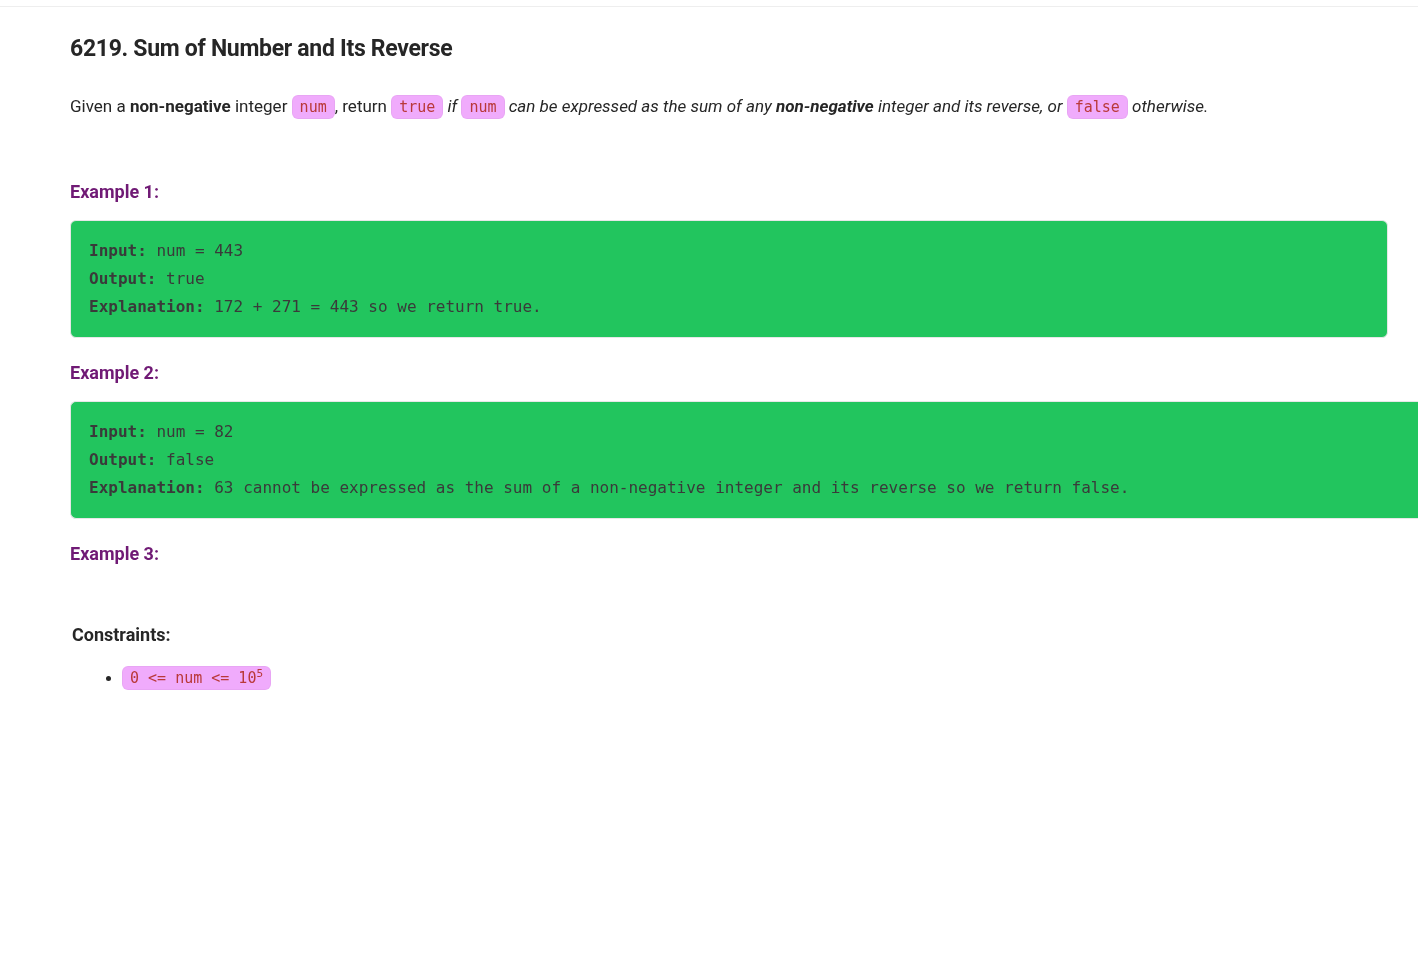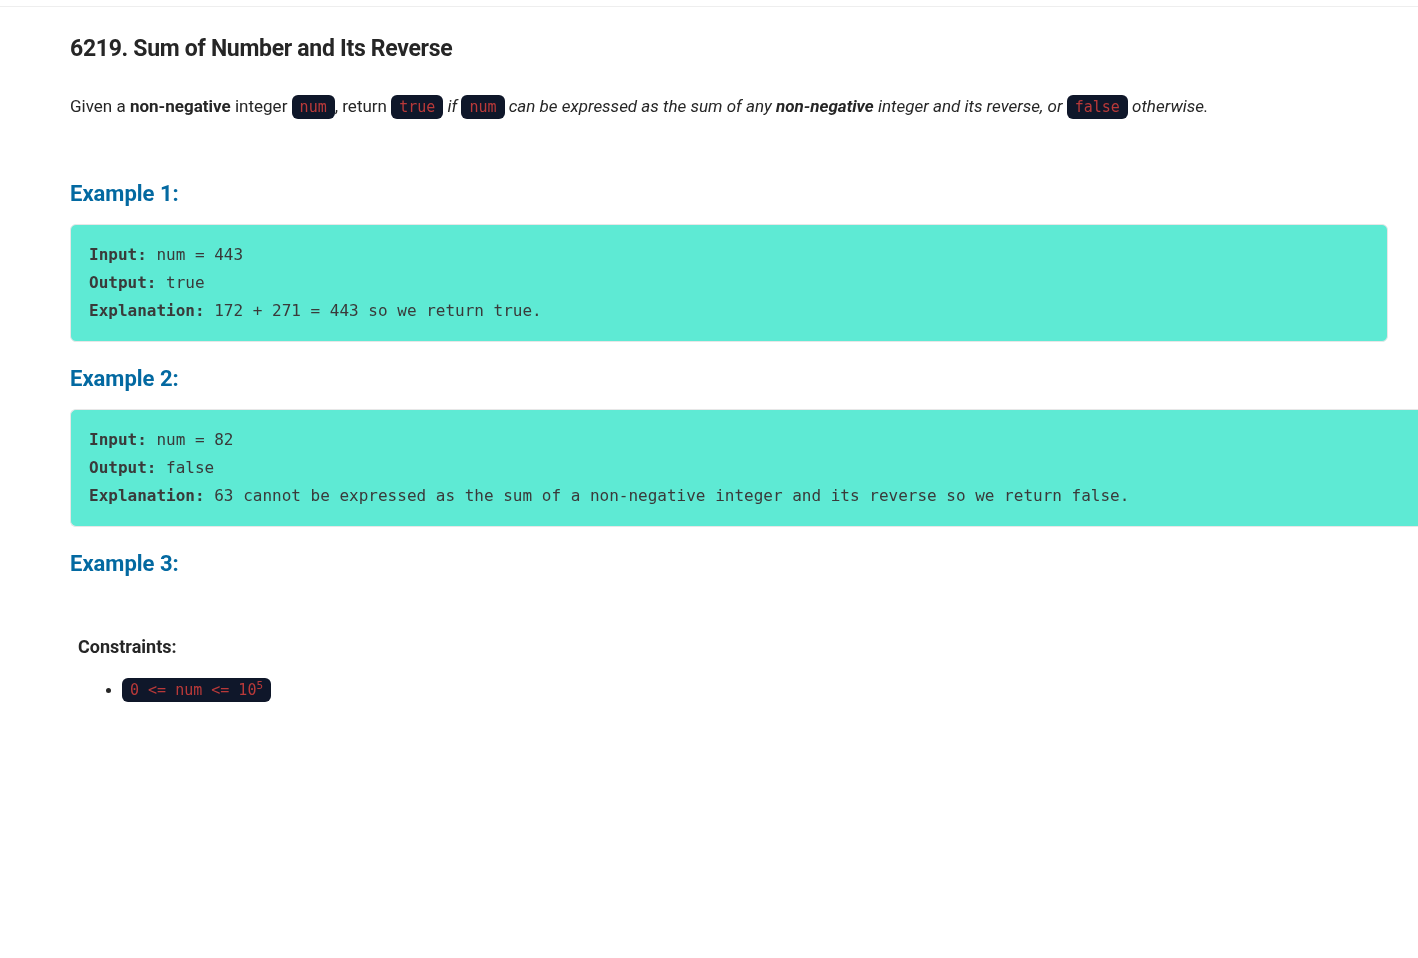--- a/index.html
+++ b/index.html
@@ -22,54 +22,54 @@
       margin: 0 0 30px 0;
       letter-spacing: -0.3px;
     }
     .desc {
       font-size: 17px;
       line-height: 1.7;
       margin-bottom: 60px;
       padding-right: 40px;
     }
     .code-inline {
-      background: #0f172a;
+      background: #f0abfc;
       color: #b93939;
       padding: 2px 7px;
       border-radius: 6px;
       font-family: ui-monospace, SFMono-Regular, Menlo, Monaco, Consolas, monospace;
       font-size: 15px;
       border: 1px solid rgba(0,0,0,0.03);
     }
     .ital { font-style: italic; margin-top: 16px; }
     .bold { font-weight: 700; }
     .example-heading {
-      font-size: 22px;
+      font-size: 18px;
       font-weight: 700;
       margin: 24px 0 18px 0;
-      color: #0369a1;
+      color: #701a75;
     }
     pre.example {
-      background: #5eead4;
+      background: #22c55e;
       border: 1px solid #e7e7e7;
       border-radius: 6px;
       padding: 16px 18px;
       font-family: ui-monospace, SFMono-Regular, Menlo, Monaco, Consolas, monospace;
       font-size: 16px;
       line-height: 1.75;
       white-space: pre-wrap;
       margin: 0 0 24px 0;
       color: #3a3a3a;
     }
     pre.example .lbl { font-weight: 700; }
     pre.example.wide { border-radius: 6px 0 0 6px; border-right: none; }
     .constraints-heading {
       font-size: 18px;
       font-weight: 700;
-      margin: 60px 0 22px 8px;
+      margin: 60px 0 22px 2px;
       color: #262626;
     }
     ul.constraints { padding-left: 48px; margin: 4px; }
     ul.constraints li {
       font-family: ui-monospace, SFMono-Regular, Menlo, Monaco, Consolas, monospace;
       font-size: 15px;
     }
     ul.constraints li .code-inline sup { font-size: 11px; }
     .ex12-wrap { padding-right: 30px; }
   </style>

